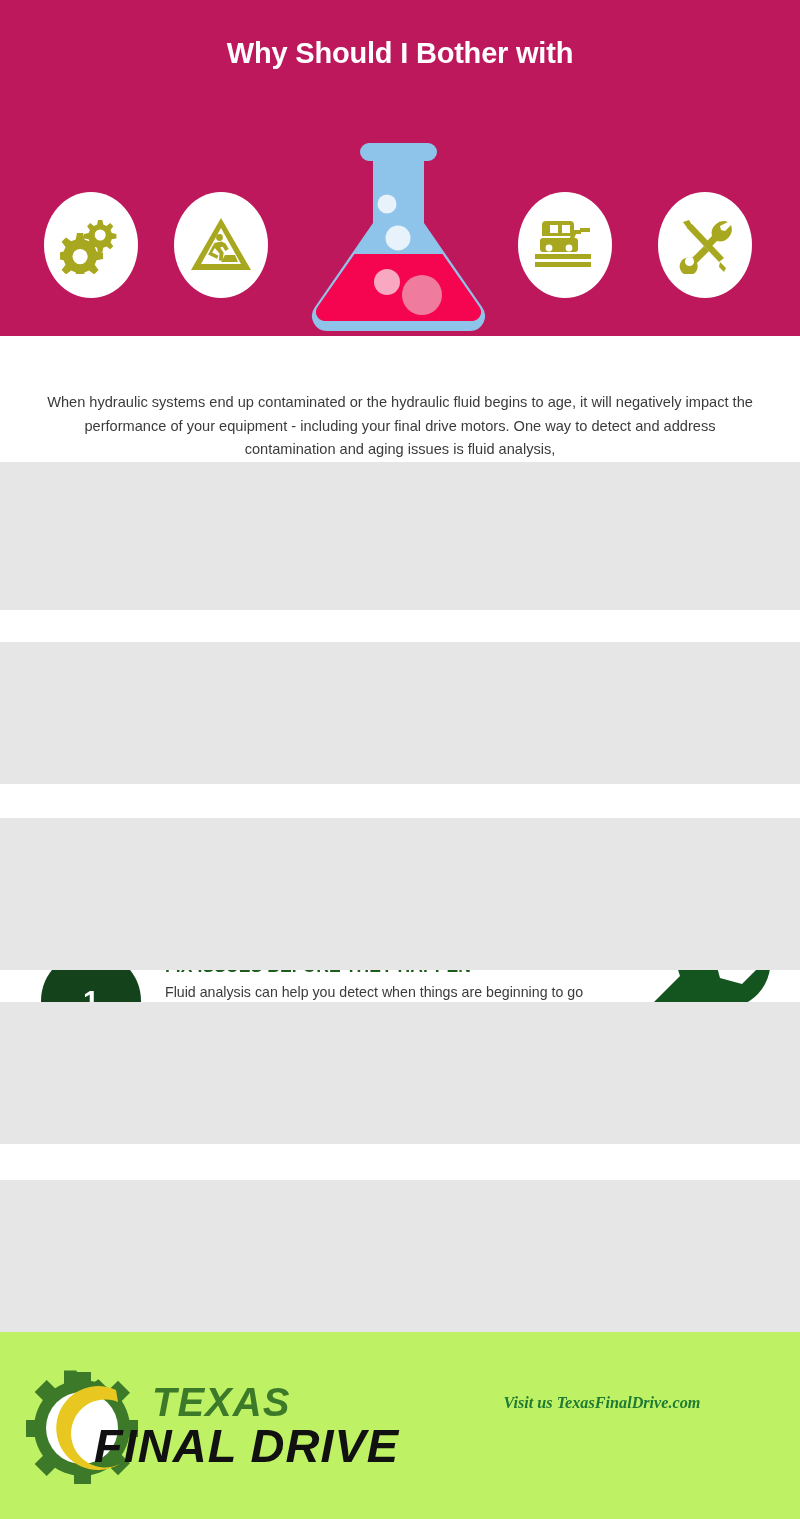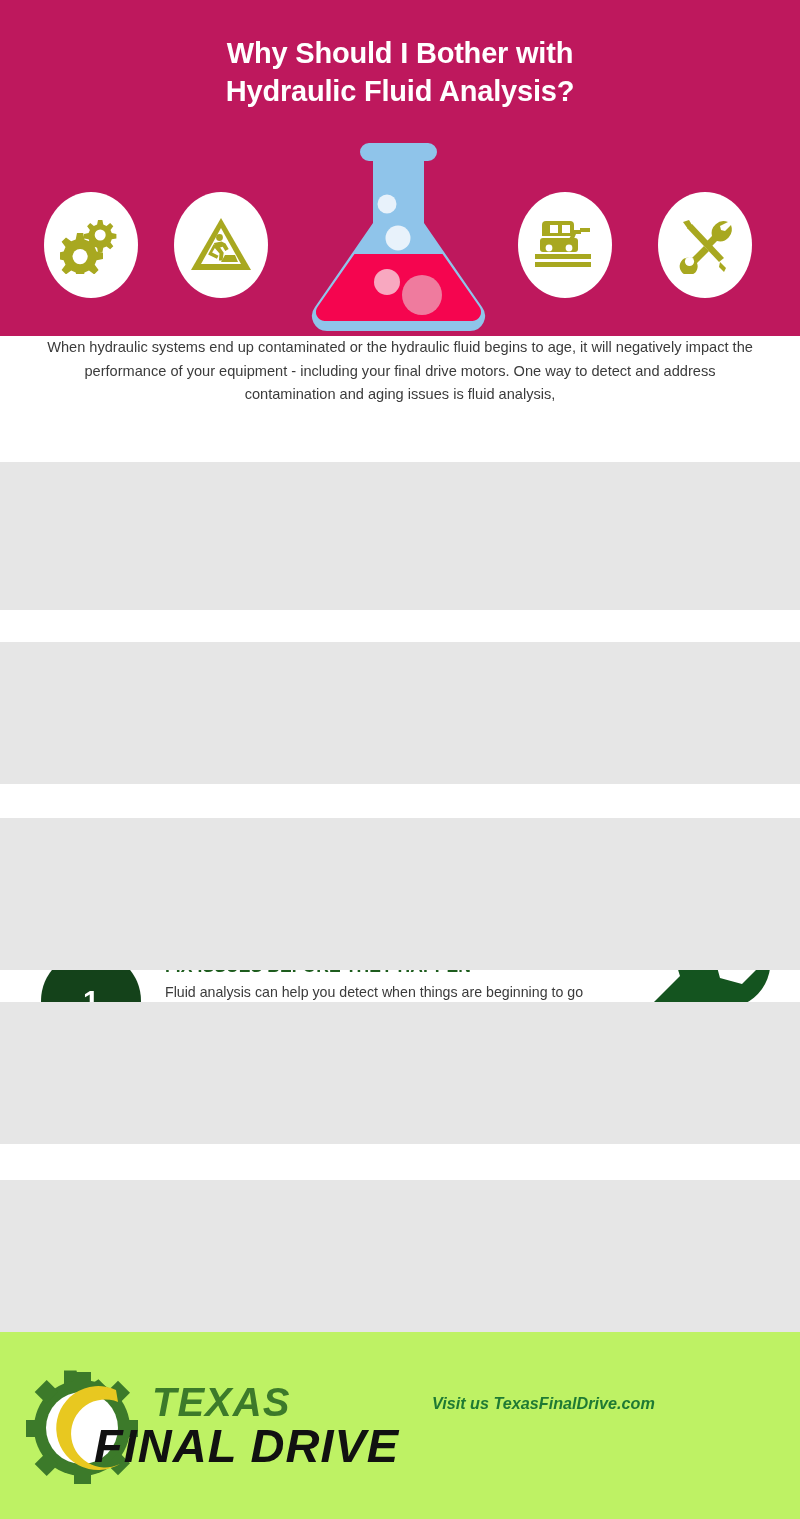--- a/index.html
+++ b/index.html
@@ -40,21 +40,21 @@
   .b5{left:658px;}
 
   .flask{
     position:absolute;left:296px;top:138px;width:205px;height:198px;
   }
 
   
   .intro{
     position:absolute;top:336px;left:0;width:800px;height:126px;
     background:#ffffff;
-    display:flex;align-items:flex-start;justify-content:center;
+    display:flex;align-items:flex-end;justify-content:center;
   }
   .intro p{
     margin:0;width:712px;text-align:center;
     font-size:14.6px;line-height:1.62;color:#3b3b3b;
   }
 
   
   .band{
     position:absolute;left:0;width:800px;background:#e6e6e6;
   }
@@ -92,36 +92,35 @@
   #band-5{top:1180px;height:152px;}
 
   
   .footer{
     position:absolute;top:1332px;left:0;width:800px;height:187px;
     background:#bef264;
   }
   .logo{position:absolute;left:24px;top:22px;width:400px;height:140px;}
   .footer-cta{
     position:absolute;right:28px;top:60px;width:340px;
-    text-align:left;color:#1f7a33;
+    text-align:center;color:#1f7a33;
     font-style:italic;font-weight:bold;font-size:16.2px;line-height:1.45;
-    font-family:Liberation Sans, sans-serif;
+    font-family:Liberation Serif, serif;
   }
   .footer-cta span{display:block;}
 </style>
 </head>
 <body>
 
 <div class="page">
 
   <div class="header">
 
     <div class="header-title">
       <span>Why Should I Bother with</span>
-      <span class="l2">Hydraulic Fluid Analysis?</span>
     </div>
 
     <div class="hdr-icons">
 
       <div class="hdr-badge b1">
         <svg width="62" height="58" viewBox="0 0 62 58">
           <g fill="#a8a820">
             <path d="M38 4 l4.4 0 .9 4.6 3.2 1.3 3.7-2.8 3.1 3.1 -2.8 3.7 1.3 3.2 4.6 .9 0 4.4 -4.6 .9 -1.3 3.2 2.8 3.7 -3.1 3.1 -3.7-2.8 -3.2 1.3 -.9 4.6 -4.4 0 -.9-4.6 -3.2-1.3 -3.7 2.8 -3.1-3.1 2.8-3.7 -1.3-3.2 -4.6-.9 0-4.4 4.6-.9 1.3-3.2 -2.8-3.7 3.1-3.1 3.7 2.8 3.2-1.3z"></path>
             <circle cx="40.2" cy="19" r="5.5" fill="#ffffff"></circle>
             <path d="M17 17 l6.2 0 1.3 6.4 4.5 1.9 5.2-3.9 4.4 4.4 -3.9 5.2 1.9 4.5 6.4 1.3 0 6.2 -6.4 1.3 -1.9 4.5 3.9 5.2 -4.4 4.4 -5.2-3.9 -4.5 1.9 -1.3 6.4 -6.2 0 -1.3-6.4 -4.5-1.9 -5.2 3.9 -4.4-4.4 3.9-5.2 -1.9-4.5 -6.4-1.3 0-6.2 6.4-1.3 1.9-4.5 -3.9-5.2 4.4-4.4 5.2 3.9 4.5-1.9z"></path>

